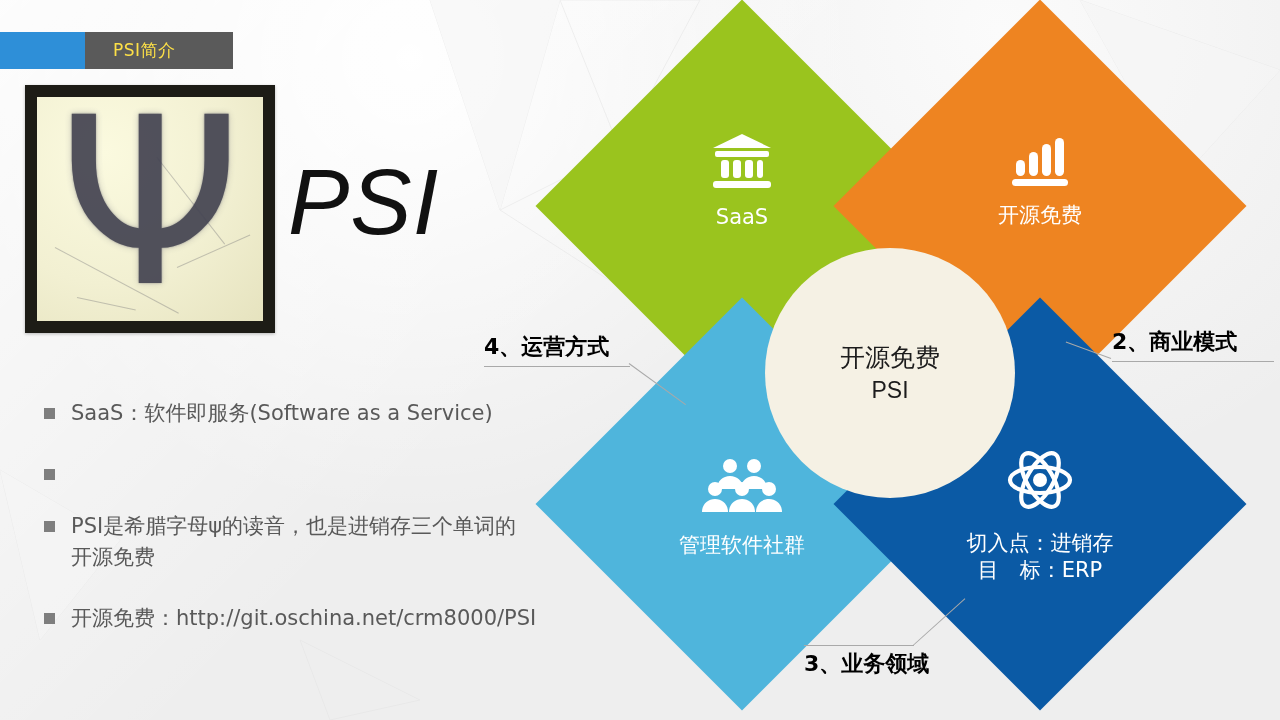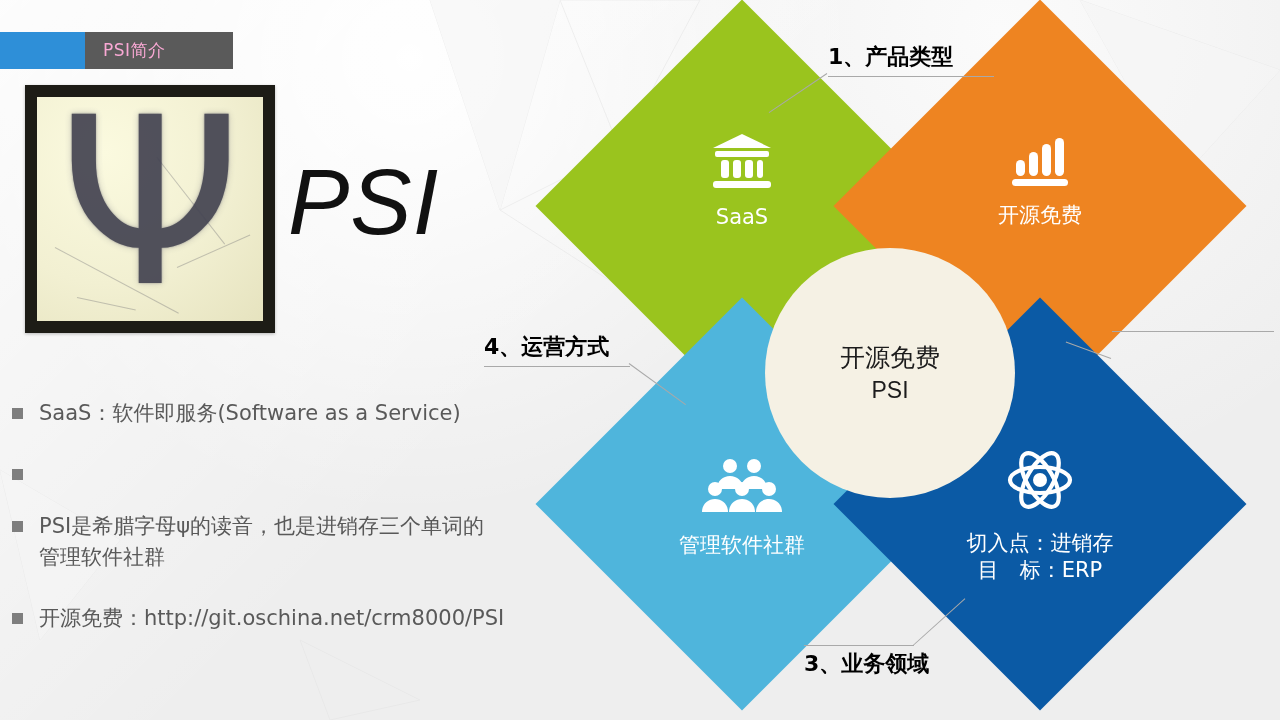--- a/index.html
+++ b/index.html
@@ -22,21 +22,21 @@
   }
   .poly{position:absolute;opacity:.55;}
 
   
   #header-bar{position:absolute;left:0;top:32px;width:92px;height:37px;}
   #header-tab{
     position:absolute;left:85px;top:32px;width:148px;height:37px;
     display:flex;align-items:center;
   }
   #header-tab .txt{
-    color:#f9a8d4;font-size:17px;letter-spacing:.5px;padding-left:18px;
+    color:#fde047;font-size:17px;letter-spacing:.5px;padding-left:28px;
     font-family:"DejaVu Sans","Liberation Sans",sans-serif;
   }
 
   
   #psi-image{
     position:absolute;left:25px;top:85px;width:250px;height:248px;
     background:#1d1c16;
     padding:0;box-sizing:border-box;
     box-shadow:0 1px 3px rgba(0,0,0,.25);
   }
@@ -58,21 +58,21 @@
   .scratch{position:absolute;background:rgba(70,70,85,.28);height:1px;transform-origin:left center;}
 
   #psi-word{
     position:absolute;left:288px;top:150px;
     font-size:92px;font-style:italic;font-weight:400;color:#111111;
     letter-spacing:1px;
     font-family:"Liberation Sans","DejaVu Sans",sans-serif;
   }
 
   
-  #bullets{position:absolute;left:12px;top:398px;width:600px;}
+  #bullets{position:absolute;left:44px;top:398px;width:600px;}
   .bullet{display:flex;align-items:flex-start;margin-bottom:31px;}
   .bullet .sq{
     width:11px;height:11px;background:#7e7e7e;flex:0 0 11px;margin-top:10px;margin-right:16px;
   }
   .bullet .btxt{
     font-size:21px;color:#595959;line-height:1.45;
     font-family:"DejaVu Sans","Liberation Sans",sans-serif;
   }
 
   
@@ -173,21 +173,21 @@
     <div class="bullet">
       <span class="sq"></span>
       <span class="btxt">SaaS：软件即服务(Software as a Service)</span>
     </div>
     <div class="bullet">
       <span class="sq"></span>
     </div>
     <div class="bullet">
       <span class="sq"></span>
       <span class="btxt" style="white-space:pre-line;">PSI是希腊字母ψ的读音，也是进销存三个单词的
-管理软件社群</span>
+开源免费</span>
     </div>
     <div class="bullet">
       <span class="sq"></span>
       <span class="btxt">开源免费：http://git.oschina.net/crm8000/PSI</span>
     </div>
   </div>
 
   <div id="cluster">
 
     <div class="diamond" id="d-saas" style="background: rgb(154, 196, 30);">
@@ -260,27 +260,23 @@
 目　标：ERP</span>
       </div>
     </div>
 
     <div id="center-circle" style="background: rgb(245, 241, 228);">
       <div class="c1">开源免费</div>
       <div class="c2">PSI</div>
     </div>
   </div>
 
-  <div class="callout" id="co1">
-    <div class="ctxt">1、产品类型</div>
-    <div class="uline" style="width:166px;margin-top:4px;"></div>
-    <div class="leader" style="left:-1px;top:31px;width:70px;transform:rotate(146deg);"></div>
-  </div>
 
   <div class="callout" id="co2">
+    <div class="ctxt">2、商业模式</div>
     <div class="uline" style="width:162px;margin-top:4px;"></div>
     <div class="leader" style="left:-1px;top:31px;width:48px;transform:rotate(200deg);"></div>
   </div>
 
   <div class="callout" id="co3">
     <div class="uline" style="width:110px;margin-bottom:3px;"></div>
     <div class="leader" style="left:109px;top:0px;width:70px;transform:rotate(-42deg);"></div>
     <div class="ctxt">3、业务领域</div>
   </div>
 

